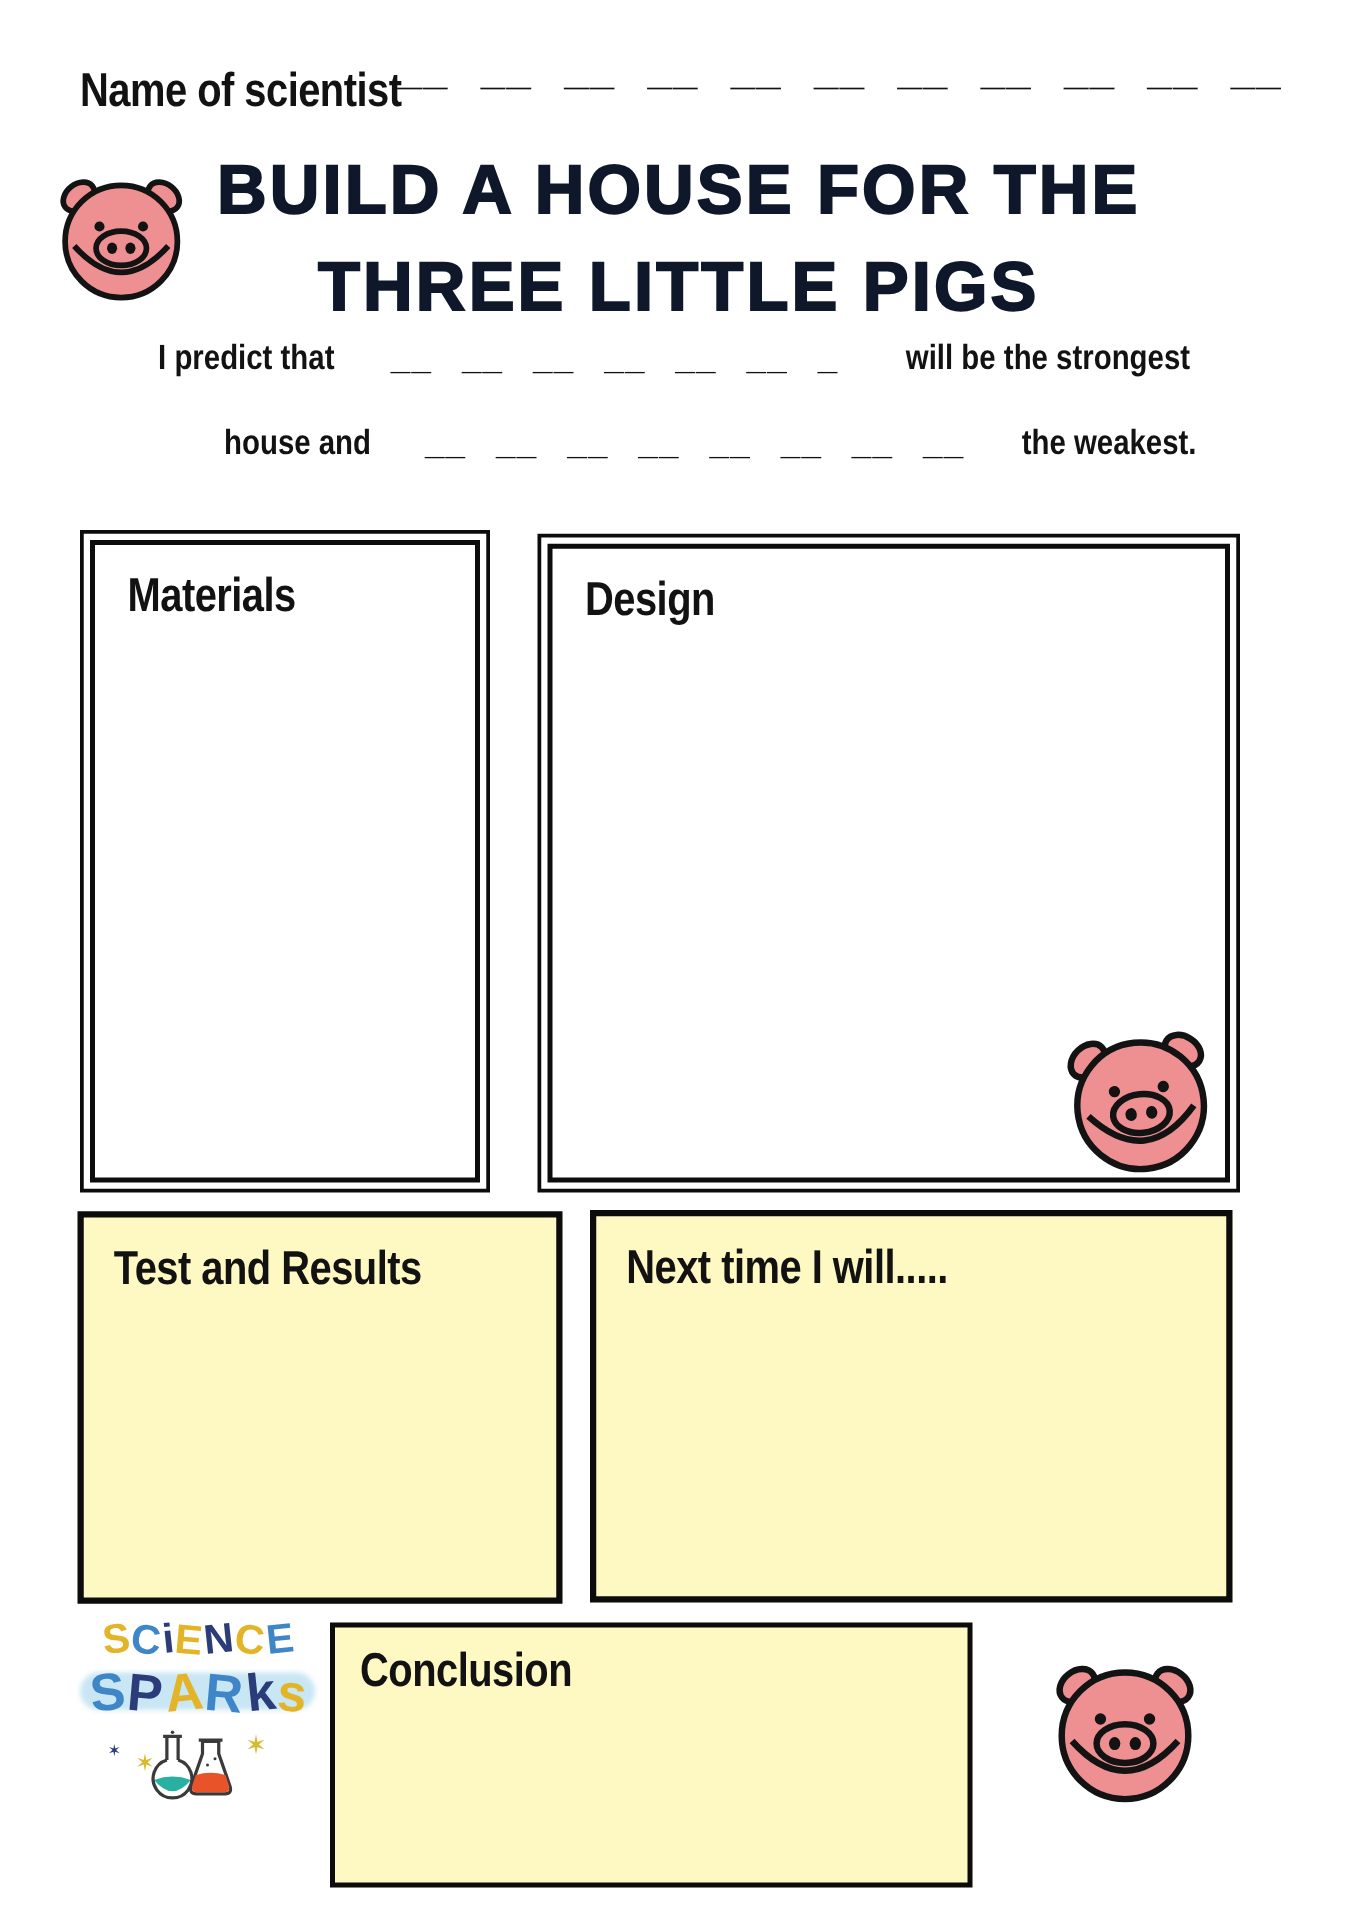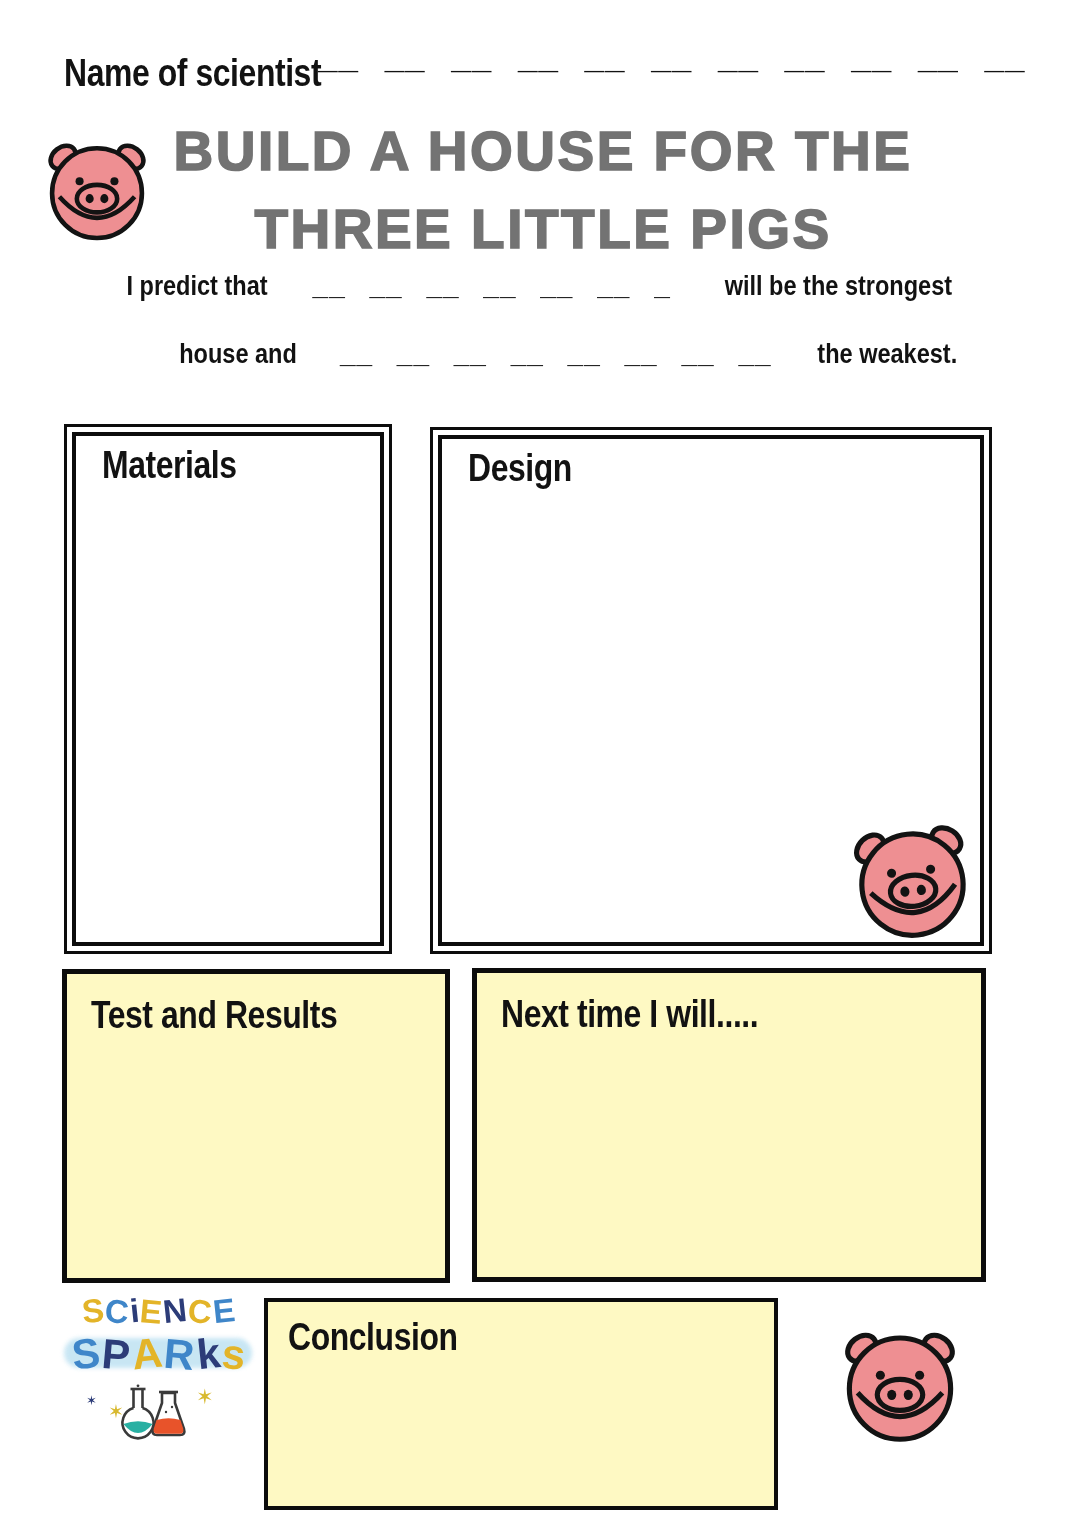--- a/index.html
+++ b/index.html
@@ -25,21 +25,21 @@
 
   
   .predict{position:absolute;left:0;width:100%;display:flex;justify-content:center;
     align-items:baseline;gap:32px;font-size:28px;font-weight:700;}
   .predict .cond{transform-origin:center;}
   .predict-1{top:270px;}
   .predict-2{top:338px;padding-left:26px;}
 
   
   .box-double{position:absolute;border:3px solid #0c0c0c;padding:5px;box-sizing:border-box;background:#fff;}
-  .box-double .inner{position:relative;border:4px solid #0c0c0c;width:100%;height:100%;box-sizing:border-box;padding:8px 26px;}
+  .box-double .inner{position:relative;border:4px solid #0c0c0c;width:100%;height:100%;box-sizing:border-box;padding:20px 26px;}
   .box-single{position:absolute;border:5px solid #0c0c0c;box-sizing:border-box;background:#fef9c3;padding:20px 24px;}
   .box-materials{left:64px;top:424px;width:328px;height:530px;}
   .box-design{left:430px;top:427px;width:562px;height:527px;}
   .box-test{left:62px;top:969px;width:388px;height:314px;}
   .box-next{left:472px;top:968px;width:514px;height:314px;}
   .box-conclusion{left:264px;top:1298px;width:514px;height:212px;border-width:4px;padding:14px 20px;}
   .box-header{font-size:38px;font-weight:700;letter-spacing:-.5px;}
 
   
   .logo{position:absolute;left:72px;top:1292px;width:190px;height:180px;}
@@ -77,21 +77,21 @@
     </symbol>
   </svg>
 
   <span class="name-label cond">Name of scientist</span>
   <span class="name-dashes dashes">__ __ __ __ __ __ __ __ __ __ __</span>
 
   <svg class="pig pig-topleft" viewBox="0 0 120 115" style="fill: rgb(238, 143, 146);">
     <use href="#pig-symbol"></use>
   </svg>
 
-  <div class="title" style="color: #737373;">
+  <div class="title" style="color: #0f172a;">
     <div>BUILD A HOUSE FOR THE</div>
     <div>THREE LITTLE PIGS</div>
   </div>
 
   <div class="predict predict-1">
     <span class="cond">I predict that</span>
     <span class="dashes">__ __ __ __ __ __ _</span>
     <span class="cond">will be the strongest</span>
   </div>
   <div class="predict predict-2">

